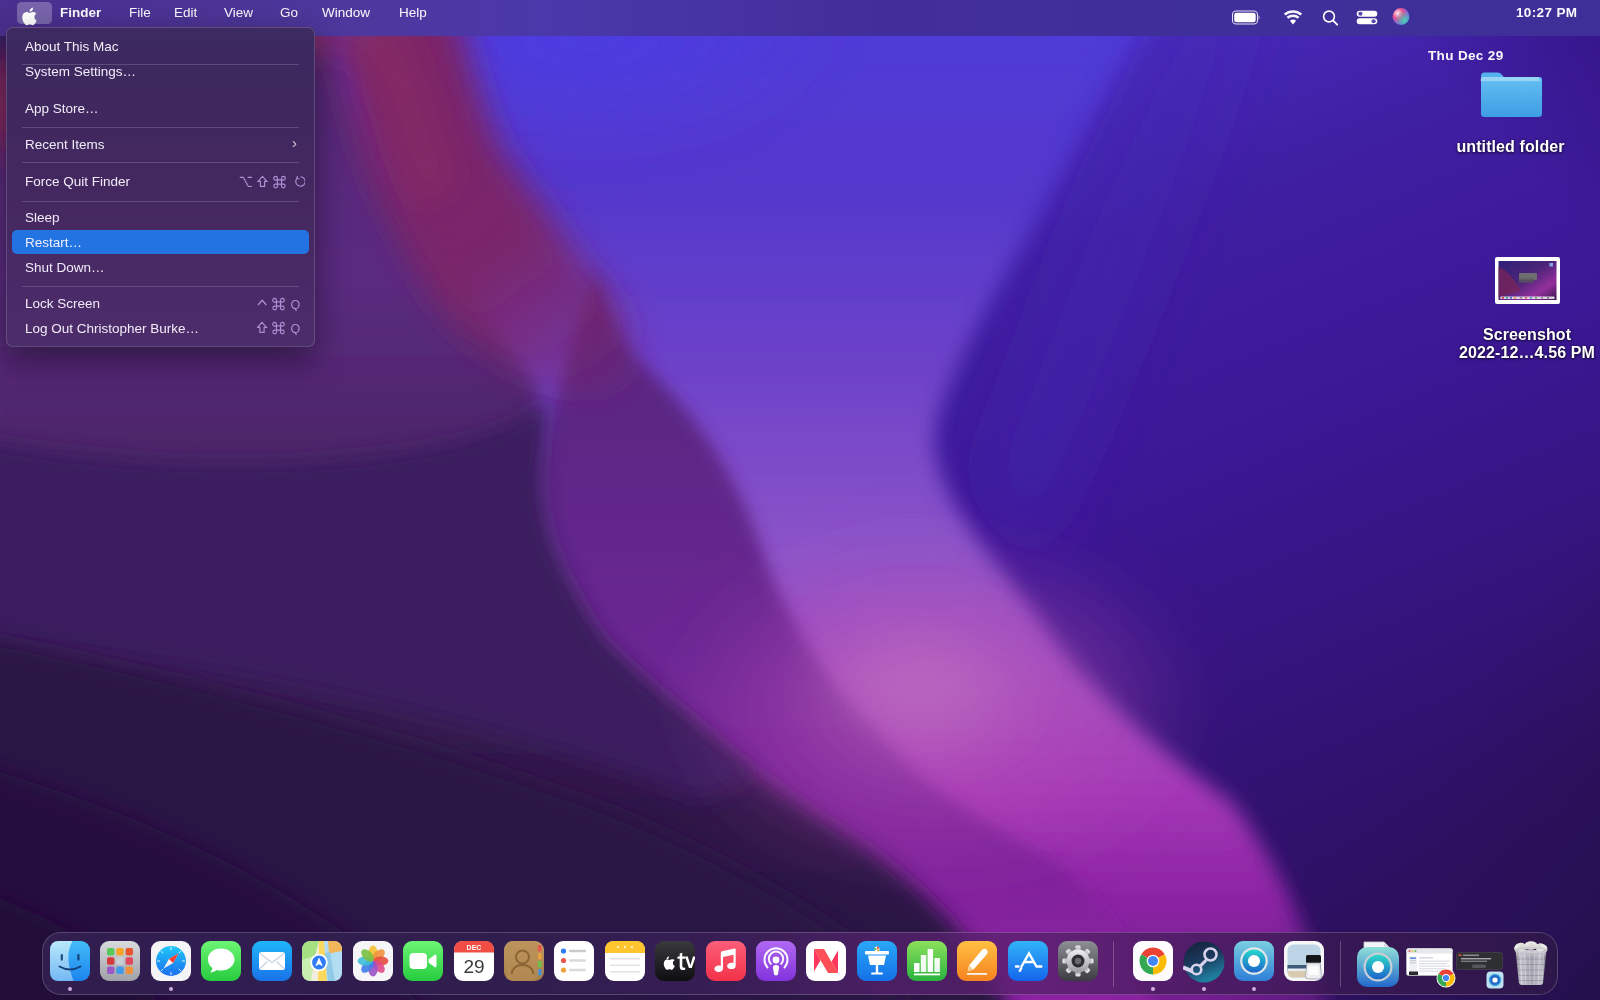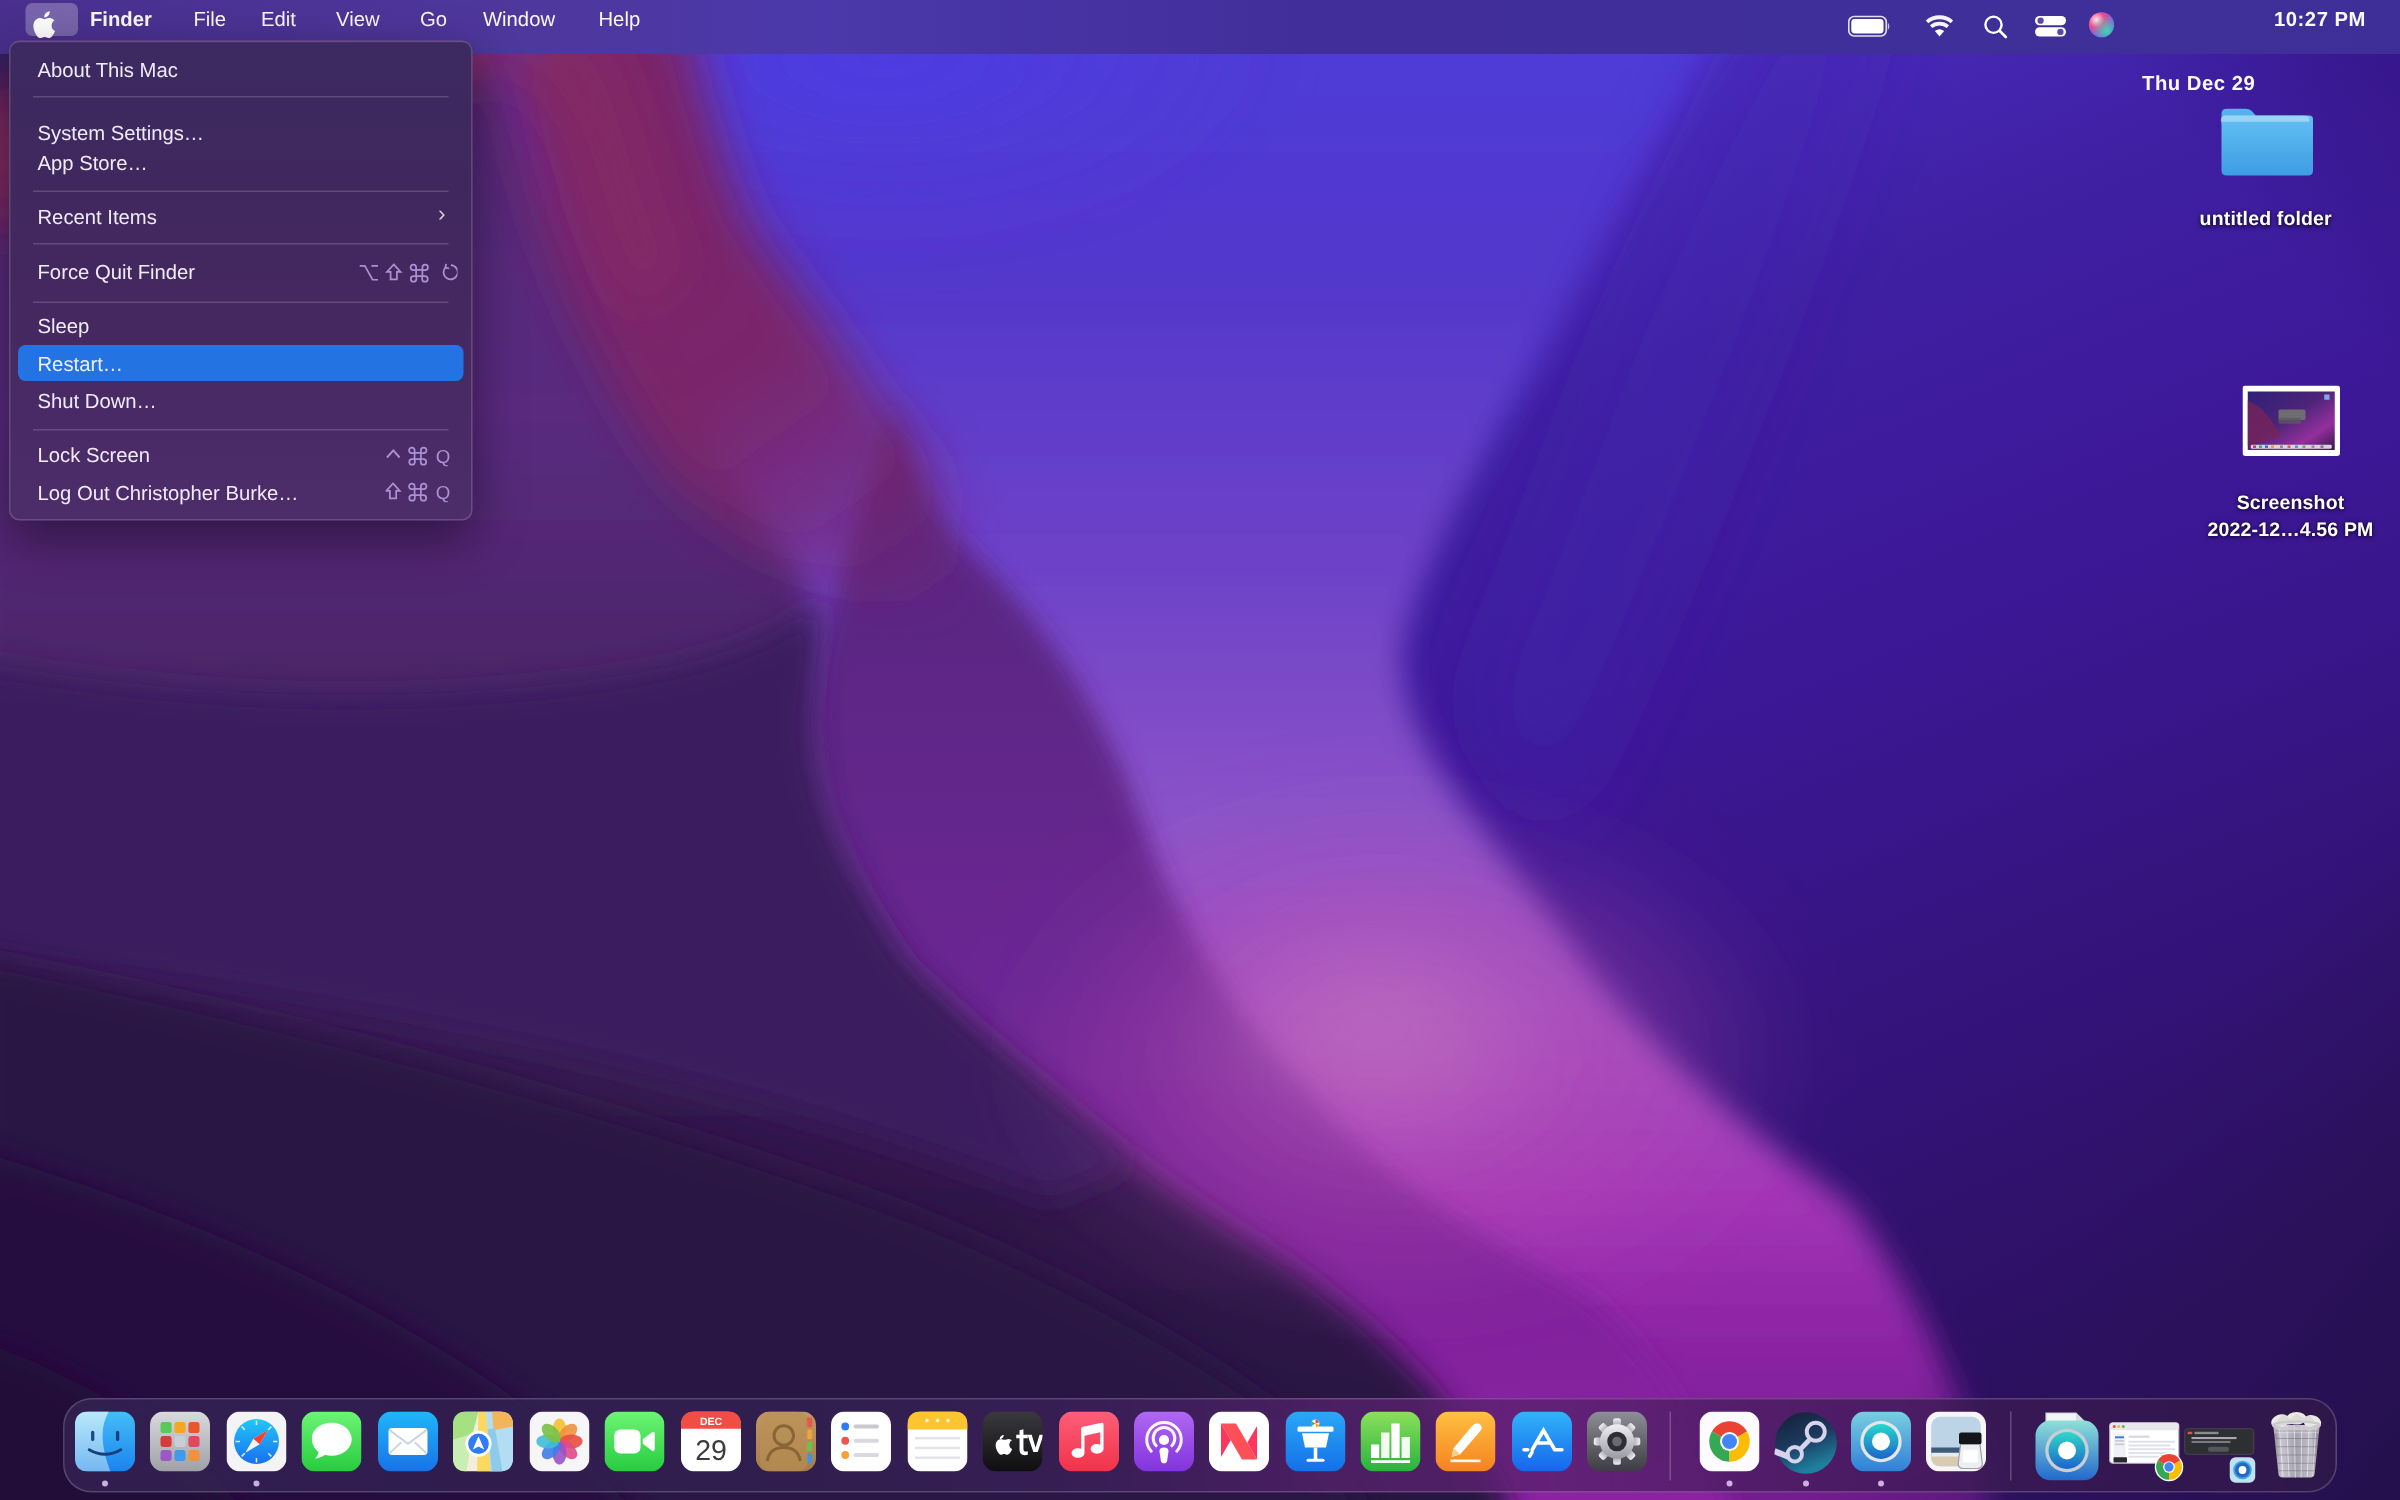--- a/index.html
+++ b/index.html
@@ -14,21 +14,21 @@
   
   #menu{position:absolute;left:6px;top:27px;width:307px;height:318px;border-radius:7px;
     background:linear-gradient(180deg,#3c2a60 0%,#40285e 30%,#44285f 55%,#492a66 80%,#4d2c6a 100%);
     border:0.5px solid rgba(255,255,255,0.16);
     box-shadow:0 12px 34px rgba(0,0,0,0.45);}
   #menu .row{position:absolute;left:18px;height:19px;line-height:19px;font-size:13.5px;color:rgba(248,244,255,0.96);}
   #menu .sep{position:absolute;left:15px;width:277px;height:1px;background:rgba(255,255,255,0.17);}
   #menu .sc{position:absolute;height:14px;}
   #hl{position:absolute;left:5px;top:202px;width:297px;height:24px;border-radius:5px;background:#2473e2;}
   
-  .dlabel{position:absolute;text-align:center;color:#fff;font-size:13px;font-weight:700;
+  .dlabel{position:absolute;text-align:center;color:#fff;font-size:16px;font-weight:700;
     text-shadow:0 1px 3px rgba(0,0,0,0.65),0 0 2px rgba(0,0,0,0.5);letter-spacing:0.1px;}
   
   #dock{position:absolute;left:42px;top:932px;width:1514px;height:61px;border-radius:19px;
     background:linear-gradient(90deg,rgba(54,36,86,0.78) 0%,rgba(50,33,80,0.78) 30%,rgba(58,33,88,0.78) 44%,rgba(84,34,108,0.78) 56%,rgba(92,33,112,0.8) 64%,rgba(64,27,88,0.78) 78%,rgba(48,25,72,0.8) 100%);
     border:1px solid rgba(255,255,255,0.18);}
   .di{position:absolute;top:941px;}
   .ddot{position:absolute;top:987px;width:4px;height:4px;border-radius:2px;background:rgba(230,200,245,0.85);}
   .dsep{position:absolute;top:941px;width:1px;height:46px;background:rgba(255,255,255,0.22);}
 </style>
 </head>
@@ -196,21 +196,21 @@
     <circle cx="9" cy="9" r="8.4" fill="url(#siriB)"></circle>
   </svg>
   <span class="mi" style="left:1428px;font-weight:600;letter-spacing:0.35px;margin-top:43px;">Thu Dec 29</span>
   <span class="mi" style="left:1516px;font-weight:600;letter-spacing:0.35px;">10:27 PM</span>
 </div>
 
 <div id="menu">
   <div id="hl"></div>
   <div class="row" style="top:9px;">About This Mac</div>
   <div class="sep" style="top:36px;"></div>
-  <div class="row" style="top:51px;text-align:center;">System Settings…</div>
+  <div class="row" style="top:34px;text-align:center;">System Settings…</div>
   <div class="row" style="top:70.5px;">App Store…</div>
   <div class="sep" style="top:98.5px;"></div>
   <div class="row" style="top:107px;text-align:center;">Recent Items</div>
   <div class="row" style="top:105px;left:285px;color:rgba(255,255,255,0.75);font-size:15px;font-weight:400;">›</div>
   <div class="sep" style="top:134px;"></div>
   <div class="row" style="top:143.5px;">Force Quit Finder</div>
   <svg class="sc" style="left:232px;top:147px;" width="66" height="13" viewBox="0 0 66 13" fill="none" stroke="#ab91d4" stroke-width="1.15">
     <path d="M0.8,1.8 h3.4 l5.2,9.2 h3.6 M8.6,1.8 h4.4"></path>
     <path d="M23.5,0.8 L28,5.8 H25.6 V10.8 H21.4 V5.8 H19 Z"></path>
     <g transform="translate(34,0)">

